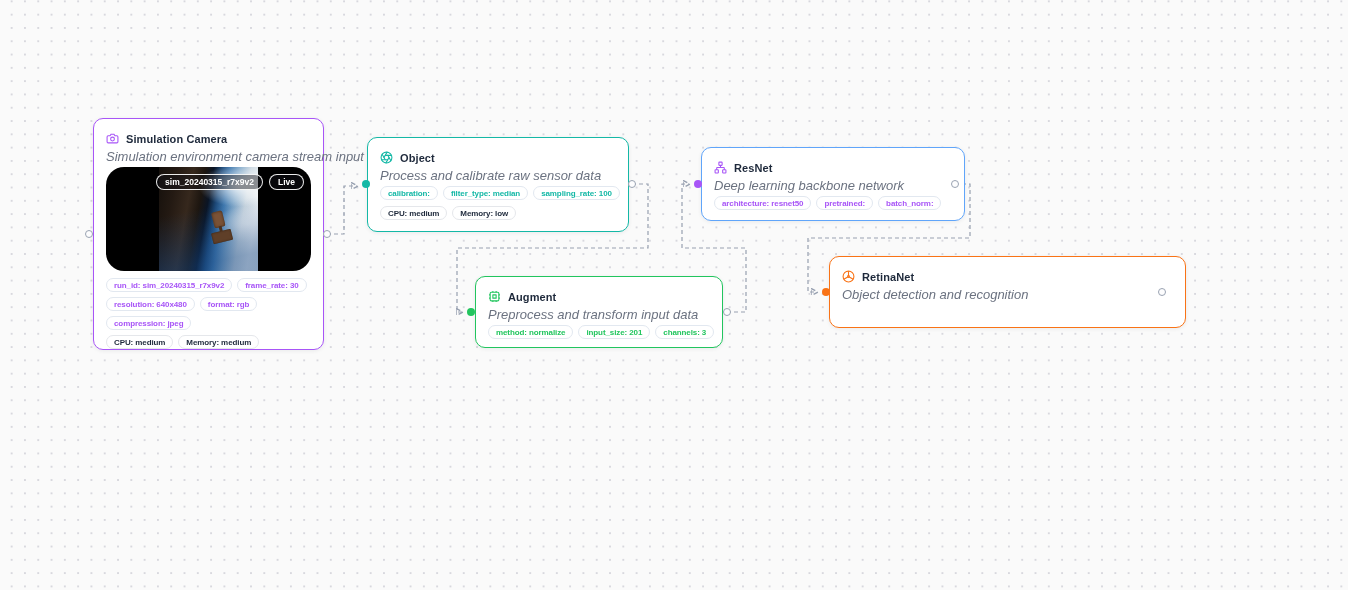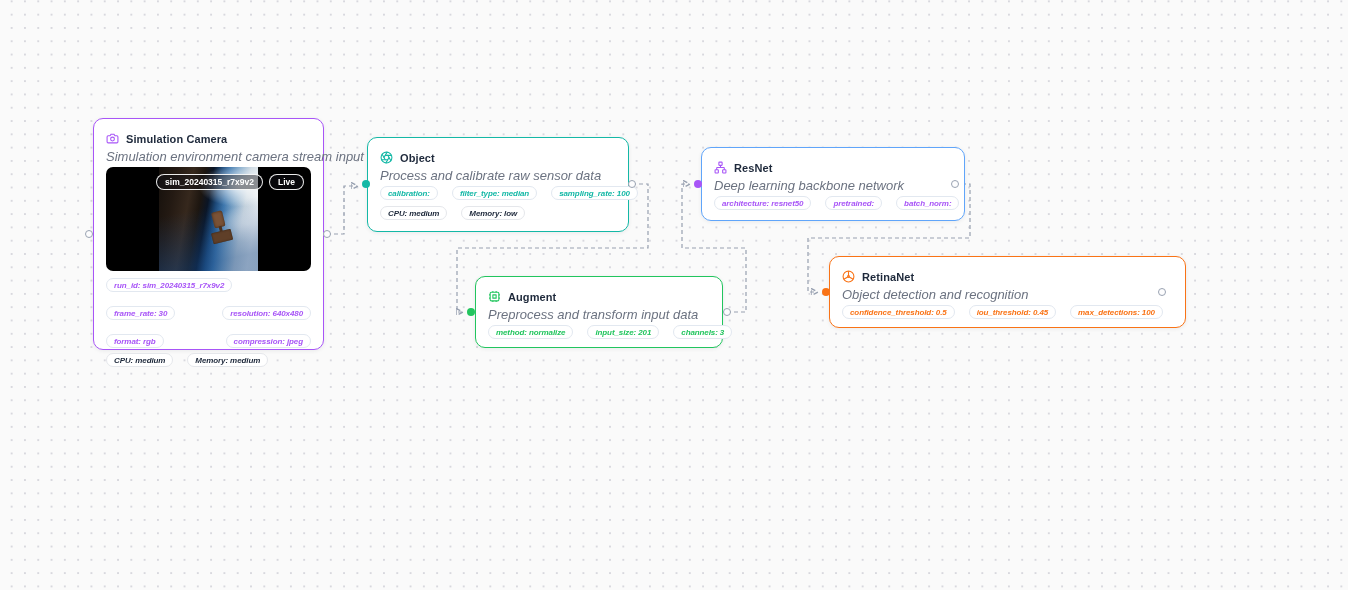--- a/index.html
+++ b/index.html
@@ -22,34 +22,34 @@
   .node-teal{border-color:#14b8a6;}
   .node-green{border-color:#22c55e;}
   .node-blue{border-color:#60a5fa;}
   .node-orange{border-color:#f97316;}
   .node-header{display:flex;align-items:flex-end;gap:7px;height:16px;margin-bottom:4px;}
   .node-icon{display:inline-flex;width:13px;height:13px;flex:none;}
   .node-icon svg{width:13px;height:13px;}
   .ic-purple{color:#a855f7;} .ic-teal{color:#14b8a6;} .ic-green{color:#22c55e;} .ic-orange{color:#f97316;}
   .node-title{font-size:11px;font-weight:700;color:#1e293b;letter-spacing:.1px;white-space:nowrap;}
   .node-subtitle{font-size:13px;color:#6b7280;height:12px;margin-bottom:6px;white-space:nowrap;font-style:italic;}
-  .pills{display:flex;gap:14px;font-style:italic;}
-  .pills.wrap{flex-wrap:wrap;justify-content:space-between;}
+  .pills{display:flex;gap:5px;}
+  .pills.wrap{flex-wrap:wrap;}
   .pill{
     display:inline-block;border:1px solid #e2e8f0;border-radius:999px;
     background:#fff;padding:2px 7px;font-size:8px;font-weight:700;
     letter-spacing:-.1px;white-space:nowrap;height:14px;line-height:9px;
   }
   .pill-purple{color:#a855f7;} .pill-teal{color:#14b8a6;} .pill-green{color:#22c55e;}
   .pill-orange{color:#f97316;} .pill-dark{color:#1e293b;border-color:#e5e7eb;}
   .res-row{margin-top:5px;}
   .cam-row{margin-top:6px;}
   
   .preview{
-    position:relative;width:100%;height:104px;border-radius:7px;overflow:hidden;
+    position:relative;width:100%;height:104px;border-radius:18px;overflow:hidden;
     background:#000;margin-bottom:7px;
   }
   .photo{
     position:absolute;top:0;bottom:0;left:26%;width:48%;
     background:
       linear-gradient(168deg, rgba(255,255,255,0) 40%, rgba(22,70,130,.45) 85%),
       radial-gradient(60px 30px at 82% 18%, rgba(255,255,255,.85), rgba(255,255,255,0) 70%),
       radial-gradient(50px 26px at 90% 55%, rgba(255,255,255,.6), rgba(255,255,255,0) 70%),
       linear-gradient(100deg,#15100c 0%, #241a13 16%, #36281d 30%, #1d1610 40%, #0a1526 47%, #1d4a7a 54%, #3f78ae 61%, #7fa7c9 69%, #cdd9e2 79%, #edf1f4 90%, #e6ebee 100%);
   }
@@ -199,25 +199,20 @@
           <circle cx="12" cy="12" r="10"></circle>
           <circle cx="12" cy="12" r="1.6"></circle>
           <path d="M12 10.4V3"></path>
             <path d="m13.4 12.9 6.4 3.7"></path>
             <path d="m10.6 12.9-6.4 3.7"></path>
         </svg>
       </span>
       <span class="node-title">RetinaNet</span>
     </div>
     <div class="node-subtitle">Object detection and recognition</div>
-    <div class="pills">
-      <span class="pill pill-orange">confidence_threshold: 0.5</span>
-      <span class="pill pill-orange">iou_threshold: 0.45</span>
-      <span class="pill pill-orange">max_detections: 100</span>
-    </div>
   </div>
 
   <div class="handle src" style="left:89px;top:234px"></div>
   <div class="handle src" style="left:327px;top:234px"></div>
   <div class="handle tgt h-teal" style="left:366px;top:184px"></div>
   <div class="handle src" style="left:632px;top:184px"></div>
   <div class="handle tgt h-violet" style="left:698px;top:184px"></div>
   <div class="handle src" style="left:955px;top:184px"></div>
   <div class="handle tgt h-green" style="left:471px;top:312px"></div>
   <div class="handle src" style="left:727px;top:312px"></div>

